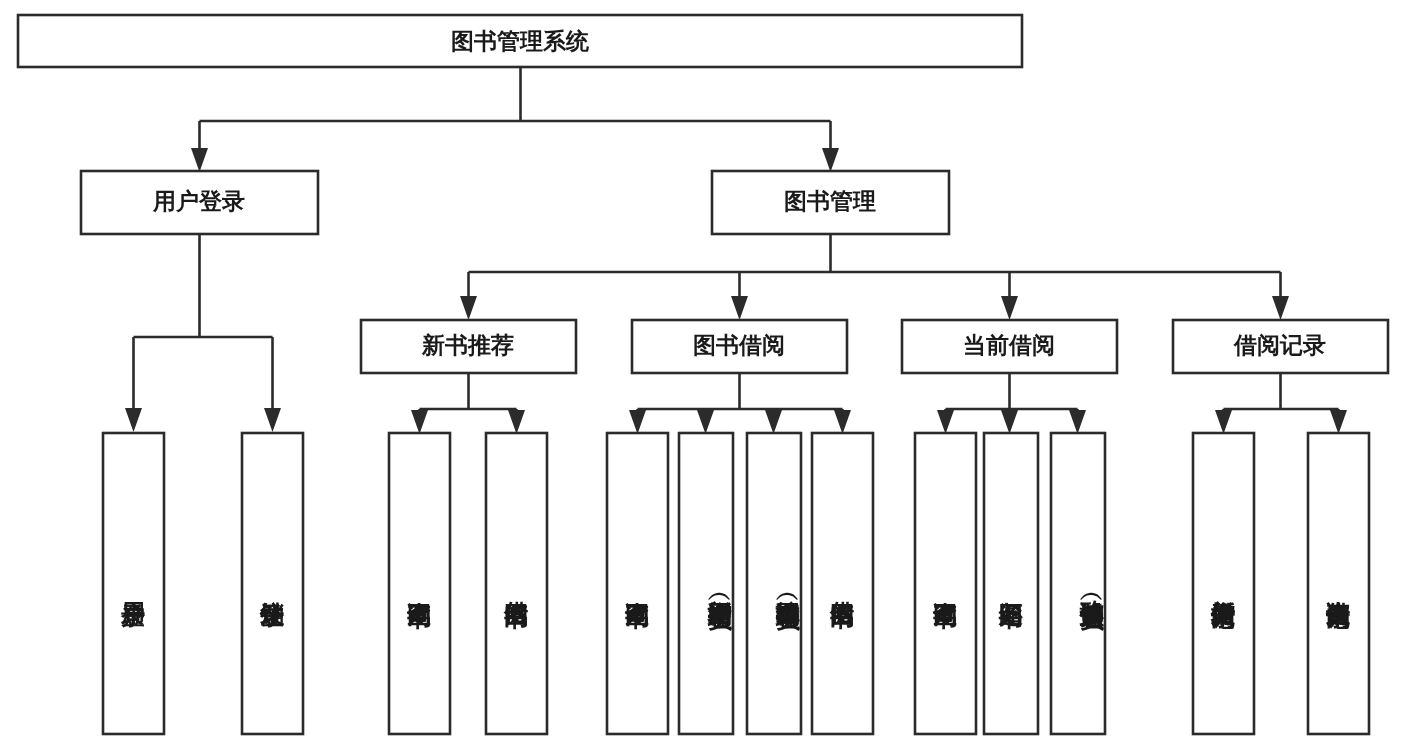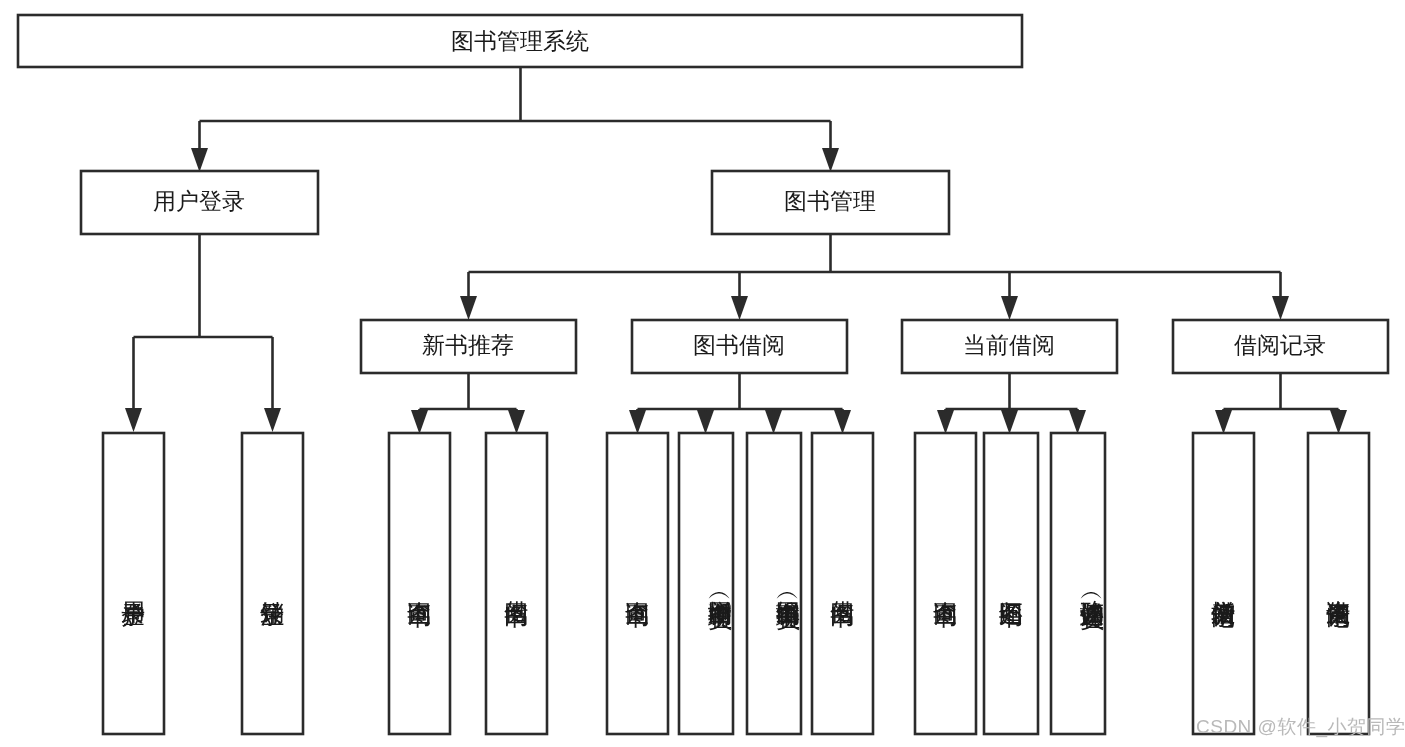--- a/index.html
+++ b/index.html
@@ -11,20 +11,21 @@
     width: 1405px;
     height: 747px;
     overflow: hidden;
     font-family: "Liberation Sans", "DejaVu Sans", sans-serif;
   }
   #diagram-root {
     position: relative;
     width: 1405px;
     height: 747px;
     background: #ffffff;
+    font-weight: bold;
   }
   svg#tree-svg {
     position: absolute;
     left: 0;
     top: 0;
     width: 1405px;
     height: 747px;
   }
   .node-box {
     fill: #ffffff;
@@ -202,15 +203,14 @@
   <div class="leaf-label" style="left:747px; top:433px; width:54px; height:301px; align-items:flex-start; padding-top:4px; box-sizing:border-box;">编辑图书（管理员）</div>
   <div class="leaf-label" style="left:812px; top:433px; width:61px; height:301px;">借阅图书</div>
 
   <div class="leaf-label" style="left:915px; top:433px; width:61px; height:301px;">查询图书</div>
   <div class="leaf-label" style="left:984px; top:433px; width:54px; height:301px;">归还图书</div>
   <div class="leaf-label" style="left:1051px; top:433px; width:54px; height:301px; align-items:flex-start; padding-top:4px; box-sizing:border-box;">确认归还（管理员）</div>
 
   <div class="leaf-label" style="left:1193px; top:433px; width:61px; height:301px;">新增借阅记录</div>
   <div class="leaf-label" style="left:1308px; top:433px; width:61px; height:301px;">查询借阅记录</div>
 
-  <div class="watermark" style="left:1196px; top:714px;">CSDN @软件_小贺同学</div>
 
 </div>
 
 </body></html>

